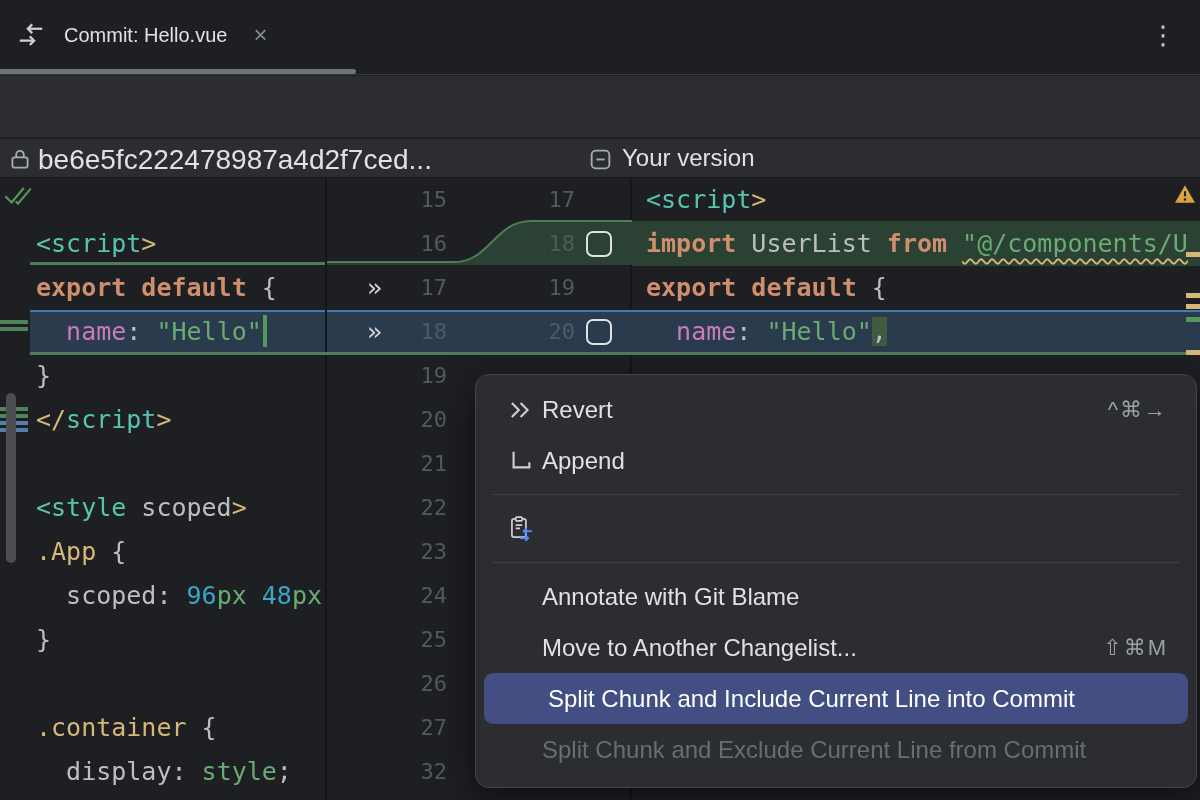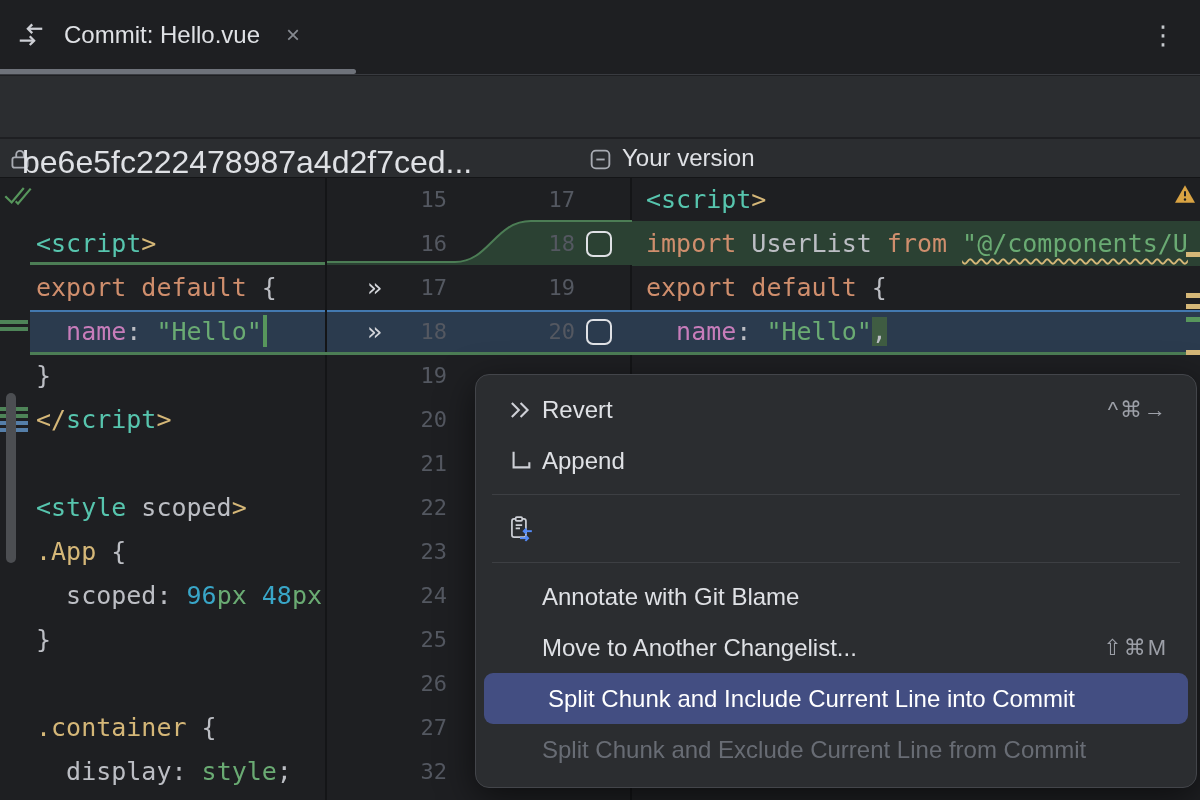--- a/index.html
+++ b/index.html
@@ -15,53 +15,53 @@
   }
   *{margin:0;padding:0;box-sizing:border-box;}
   html,body{width:1200px;height:800px;overflow:hidden;background:var(--bg-editor);
     font-family:"Liberation Sans",sans-serif;color:var(--text-ui);}
   .screen{position:relative;width:1200px;height:800px;}
 
   
   .titlebar{position:absolute;left:0;top:0;width:1200px;height:75px;background:var(--bg-editor);
     border-bottom:1px solid var(--border);}
   .tab{position:absolute;left:0;top:0;height:70px;display:flex;align-items:center;padding:0 18px 0 16px;cursor:default;}
-  .tab-title{font-size:24px;color:var(--text-ui);margin-left:18px;}
+  .tab-title{font-size:20px;color:var(--text-ui);margin-left:18px;}
   .tab-close{font-size:24px;color:#868a91;margin-left:26px;line-height:1;}
   .tab-underline{position:absolute;left:0;top:69px;width:356px;height:5px;background:#6e727a;border-radius:0 3px 3px 0;}
   .kebab{position:absolute;right:18px;top:20px;font-size:26px;color:#c6c9ce;line-height:30px;padding:0 6px;}
 
   
   .toolbar{position:absolute;left:0;top:76px;width:1200px;height:61px;background:var(--bg-toolbar);}
   .tb-ico{position:absolute;top:95px;width:28px;height:28px;display:flex;align-items:center;justify-content:center;}
   .tb-sep{position:absolute;top:88px;width:2px;height:42px;background:#43454a;}
   .viewer-select{position:absolute;left:350px;top:87px;width:278px;height:43px;border:2px solid #5a5d63;
     border-radius:10px;display:flex;align-items:center;padding:0 16px 0 18px;}
   .viewer-label{font-size:23px;color:var(--text-ui);flex:1;}
   .dd-caret{width:0;height:0;border-left:8px solid transparent;border-right:8px solid transparent;border-top:9px solid #9da0a8;}
   .diff-summary{position:absolute;left:908px;top:96px;font-size:24px;color:var(--text-ui);white-space:nowrap;}
   .nav-chev{position:absolute;left:858px;top:95px;}
 
   
   .diffheader{position:absolute;left:0;top:138px;width:1200px;height:40px;background:var(--bg-toolbar);
     border-top:1px solid #1e1f22;border-bottom:1px solid #141517;}
-  .revision{position:absolute;left:22px;top:5px;font-size:32px;color:var(--text-ui);}
+  .revision{position:absolute;left:38px;top:5px;font-size:28px;color:var(--text-ui);}
   .lock{position:absolute;left:7px;top:7px;}
   .minusbox{position:absolute;left:588px;top:8px;}
   .your-version{position:absolute;left:622px;top:5px;font-size:24px;color:var(--text-ui);}
 
   
   .editor{position:absolute;left:0;top:178px;width:1200px;height:622px;background:var(--bg-editor);
     font-family:"DejaVu Sans Mono",monospace;font-size:25px;}
   .pane-left{position:absolute;left:0;top:0;width:327px;height:622px;overflow:hidden;border-right:2px solid #141517;}
   .gutter{position:absolute;left:327px;top:0;width:305px;height:712px;border-right:2px solid #141517;}
   .pane-right{position:absolute;left:632px;top:0;width:568px;height:622px;overflow:hidden;}
   .code-row{position:relative;height:44px;line-height:44px;white-space:pre;padding-left:36px;z-index:2;}
   .pane-right .code-row{padding-left:14px;}
-  .s-tag{color:var(--c-tag);} .s-gold{color:var(--c-gold);} .s-kw{color:var(--c-kw);}
+  .s-tag{color:var(--c-tag);} .s-gold{color:var(--c-gold);} .s-kw{color:var(--c-kw);font-weight:bold;}
   .s-prop{color:var(--c-prop);} .s-str{color:var(--c-str);} .s-num{color:var(--c-num);}
   .s-unit{color:var(--c-str);} .s-def{color:var(--c-def);}
   .s-added{color:var(--c-def);background:var(--added-bg);}
   .s-strwarn{color:var(--c-str);text-decoration:underline wavy var(--c-gold) 2px;text-underline-offset:6px;}
   .ins-caret{display:inline-block;width:4px;height:32px;background:#57965c;vertical-align:middle;margin-left:1px;transform:translateY(-2px);}
   
   .ov{position:absolute;z-index:1;}
   .sel-left{left:30px;top:132px;width:297px;height:44px;background:var(--selection-bg);border-top:2px solid var(--selection-line);}
   .sel-right{left:0;top:132px;width:568px;height:44px;background:var(--selection-bg);border-top:2px solid var(--selection-line);}
   .add-right{left:0;top:43px;width:568px;height:45px;background:var(--addition-bg);}

